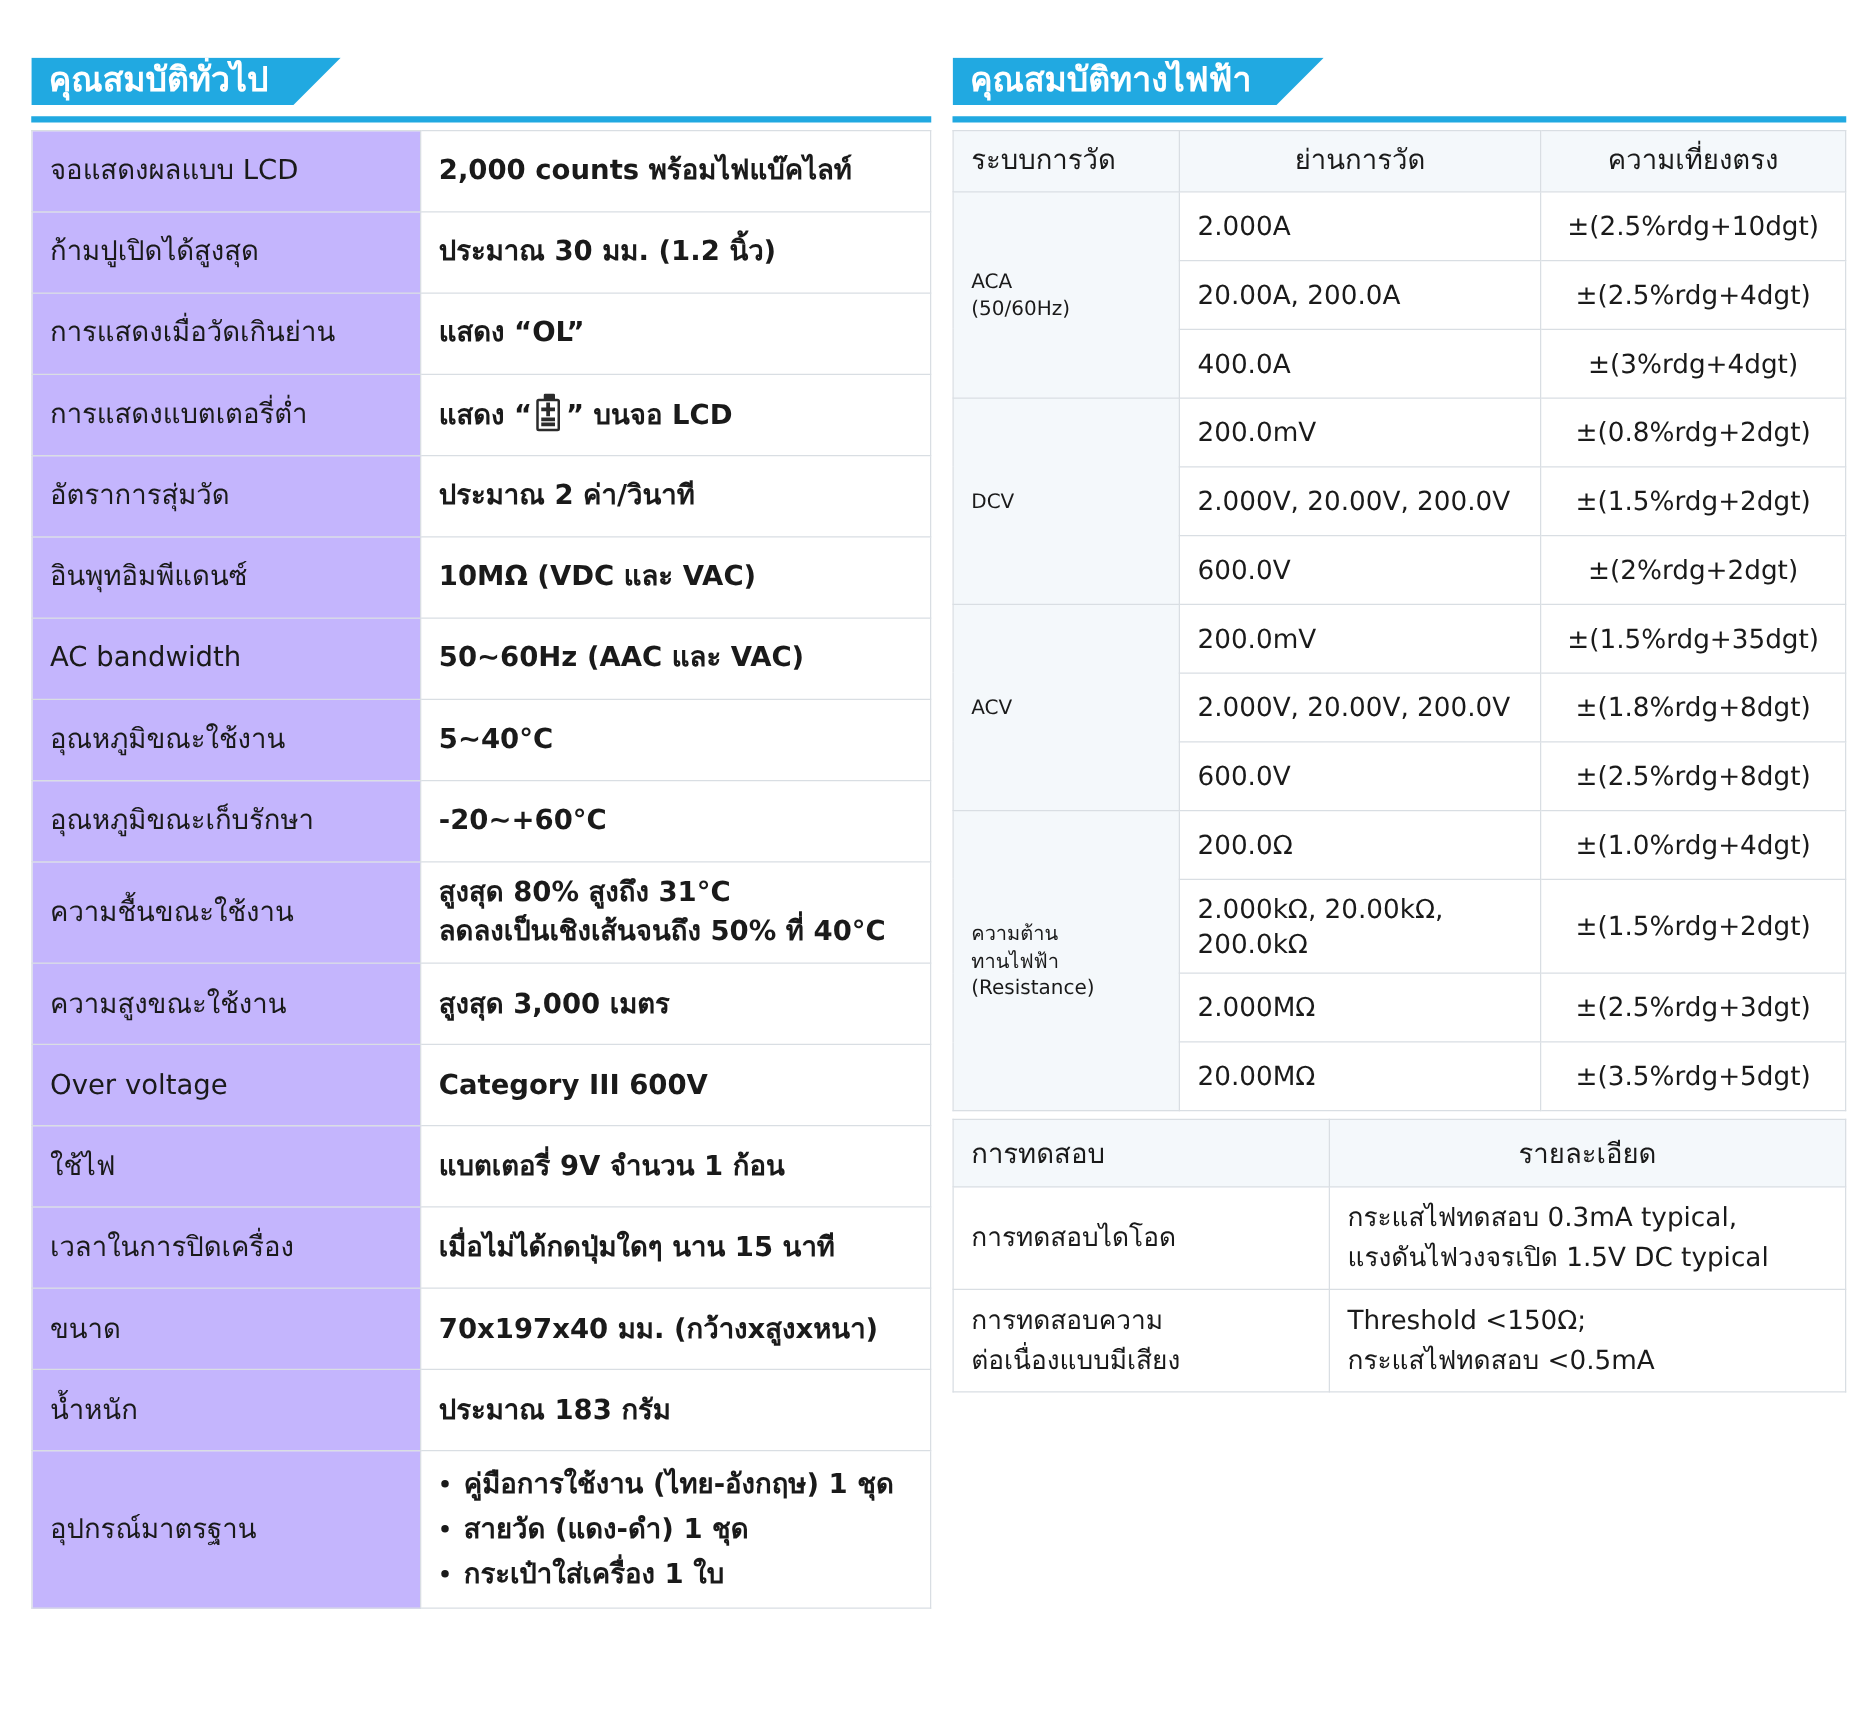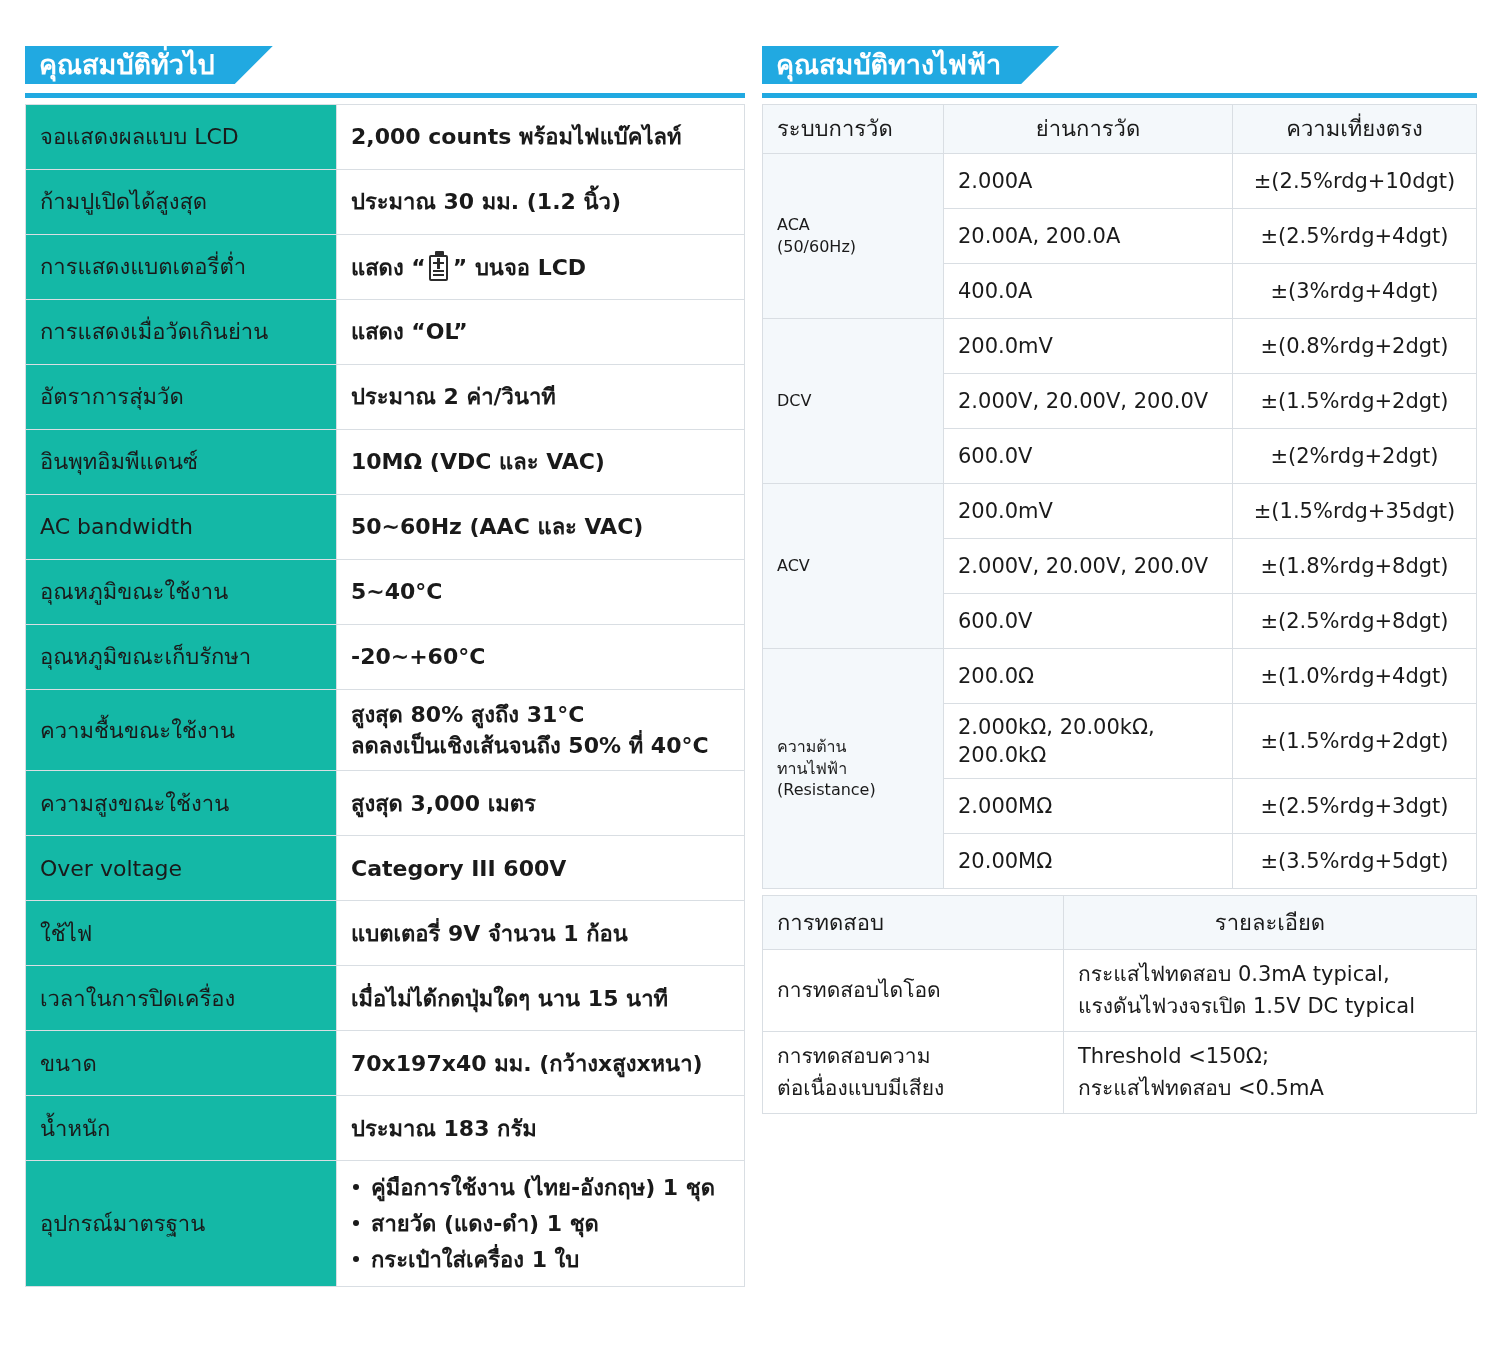--- a/index.html
+++ b/index.html
@@ -37,21 +37,21 @@
     table-layout:fixed;
     margin-top:6px;
   }
   table.spec td, table.spec th{
     border:1px solid #d9dee3;
     vertical-align:middle;
     font-weight:normal;
     color:#1a1a1a;
     padding:9px 14px;
   }
-  .tint{background:#14b8a6;}
+  .tint{background:#c4b5fd;}
   .white{background:#ffffff;}
 
   
   .t-left td{font-size:22px;line-height:1.42;height:46px;}
   .t-left td.k{width:282px;font-size:22px;}
   .t-left td.v{font-size:22px;font-weight:bold;}
   .t-left td.tall{height:auto;}
 
   
   .t-meas td,.t-meas th{font-size:21px;line-height:1.35;}
@@ -114,28 +114,28 @@
       <tbody>
         <tr>
           <td class="k tint">จอแสดงผลแบบ LCD</td>
           <td class="v white">2,000 counts พร้อมไฟแบ๊คไลท์</td>
         </tr>
         <tr>
           <td class="k tint">ก้ามปูเปิดได้สูงสุด</td>
           <td class="v white">ประมาณ 30 มม. (1.2 นิ้ว)</td>
         </tr>
         <tr>
+          <td class="k tint">การแสดงเมื่อวัดเกินย่าน</td>
+          <td class="v white">แสดง “OL”</td>
+        </tr>
+        <tr>
           <td class="k tint">การแสดงแบตเตอรี่ต่ำ</td>
           <td class="v white">
             <span>แสดง “</span><span class="batt"><span class="nub"></span><span class="body"></span><span class="plus-h"></span><span class="plus-v"></span><span class="bar b1"></span><span class="bar b2"></span></span><span>” บนจอ LCD</span>
           </td>
-        </tr>
-        <tr>
-          <td class="k tint">การแสดงเมื่อวัดเกินย่าน</td>
-          <td class="v white">แสดง “OL”</td>
         </tr>
         <tr>
           <td class="k tint">อัตราการสุ่มวัด</td>
           <td class="v white">ประมาณ 2 ค่า/วินาที</td>
         </tr>
         <tr>
           <td class="k tint">อินพุทอิมพีแดนซ์</td>
           <td class="v white">10MΩ (VDC และ VAC)</td>
         </tr>
         <tr>

